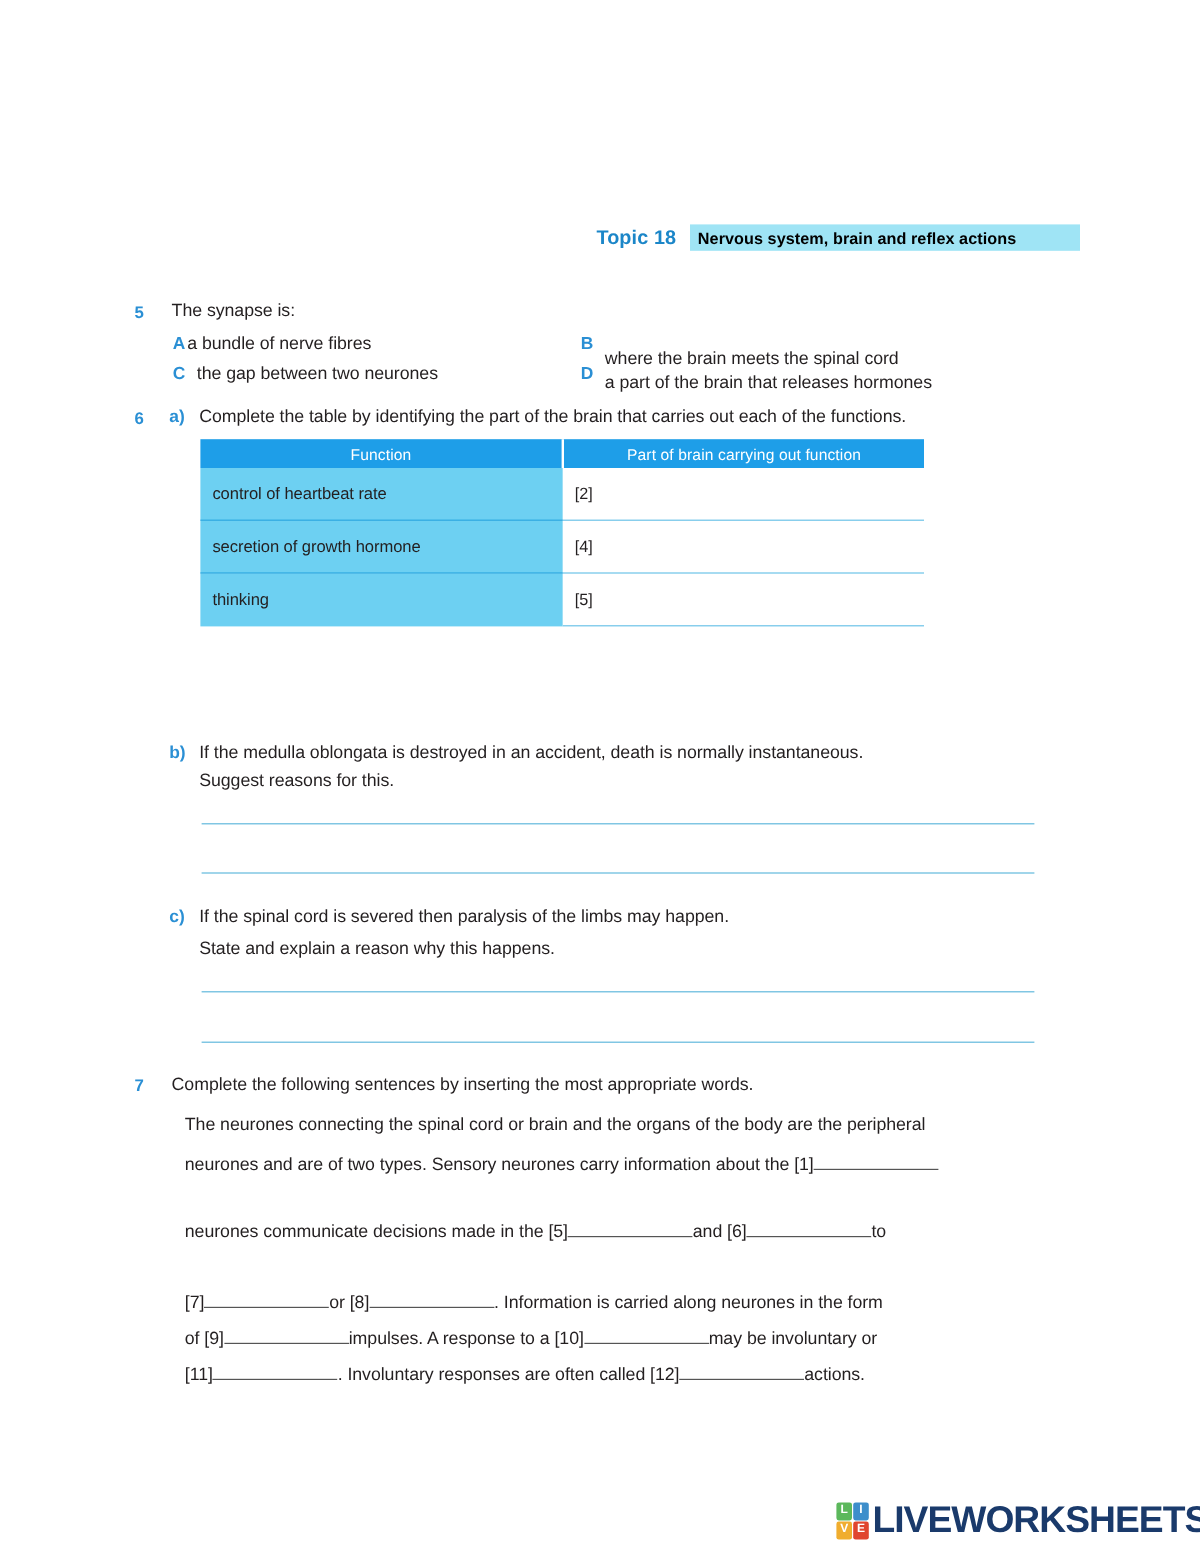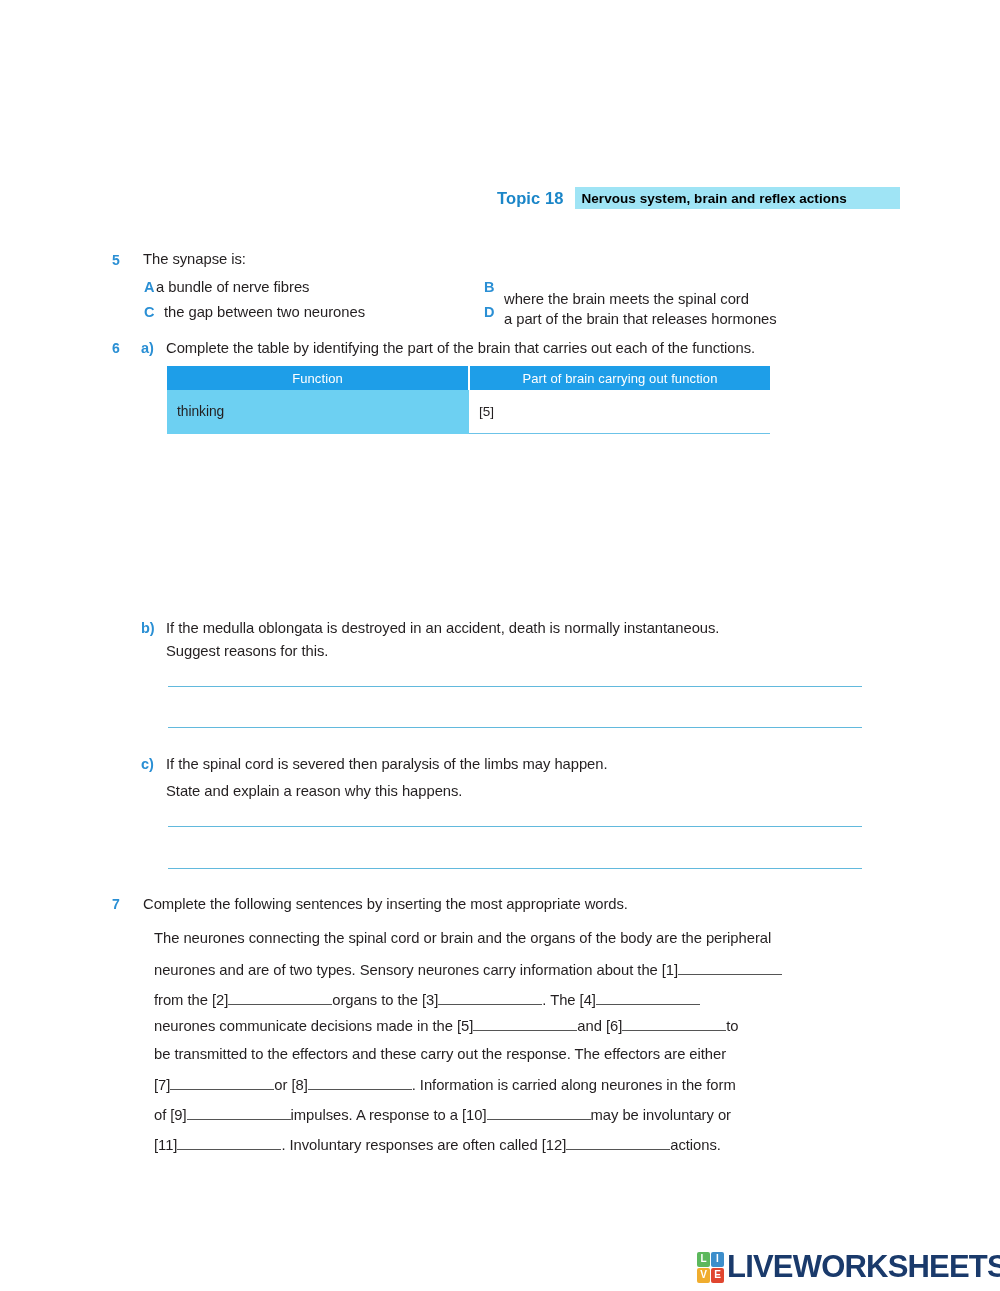--- a/index.html
+++ b/index.html
@@ -222,20 +222,28 @@
 
   <table class="q6-table">
     <thead>
       <tr>
         <th class="col-a">Function</th>
         <th class="col-b">Part of brain carrying out function</th>
       </tr>
     </thead>
     <tbody>
       <tr>
+        <td class="fn">control of heartbeat rate</td>
+        <td class="ans">[2]</td>
+      </tr>
+      <tr>
+        <td class="fn">secretion of growth hormone</td>
+        <td class="ans">[4]</td>
+      </tr>
+      <tr>
         <td class="fn">thinking</td>
         <td class="ans">[5]</td>
       </tr>
     </tbody>
   </table>
 
   <div class="qsub" style="left:141px; top:620px;">b)</div>
   <div class="qtext" style="left:166px; top:620px;">If the medulla oblongata is destroyed in an accident, death is normally instantaneous.</div>
   <div class="qtext" style="left:166px; top:643px;">Suggest reasons for this.</div>
   <div class="rule" style="top:686px;"></div>
@@ -251,31 +259,25 @@
   <div class="qtext" style="left:143px; top:896px;">Complete the following sentences by inserting the most appropriate words.</div>
 
   <div class="p7-line" style="top:930px;">
     <span>The neurones connecting the spinal cord or brain and the organs of the body are the peripheral</span>
   </div>
 
   <div class="p7-line" style="top:960px;">
     <span>neurones and are of two types. Sensory neurones carry information about the [1]</span><span class="blank bl-lg"></span>
   </div>
 
-  <div class="p7-line" style="top:990px;">
-    <span>from the [2]</span><span class="blank bl-lg"></span><span>organs to the [3]</span><span class="blank bl-lg"></span><span>. The [4]</span><span class="blank bl-lg"></span>
-  </div>
 
   <div class="p7-line" style="top:1016px;">
     <span>neurones communicate decisions made in the [5]</span><span class="blank bl-lg"></span><span>and [6]</span><span class="blank bl-lg"></span><span>to</span>
   </div>
 
-  <div class="p7-line" style="top:1046px;">
-    <span>be transmitted to the effectors and these carry out the response. The effectors are either</span>
-  </div>
 
   <div class="p7-line" style="top:1075px;">
     <span>[7]</span><span class="blank bl-lg"></span><span>or [8]</span><span class="blank bl-lg"></span><span>. Information is carried along neurones in the form</span>
   </div>
 
   <div class="p7-line" style="top:1105px;">
     <span>of [9]</span><span class="blank bl-lg"></span><span>impulses. A response to a [10]</span><span class="blank bl-lg"></span><span>may be involuntary or</span>
   </div>
 
   <div class="p7-line" style="top:1135px;">

